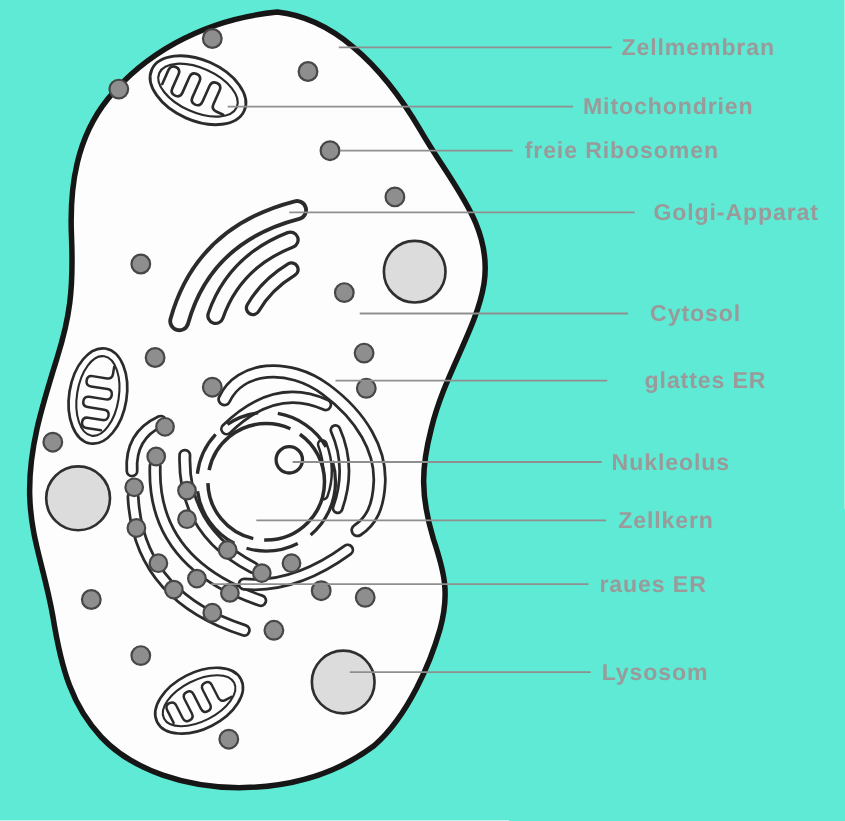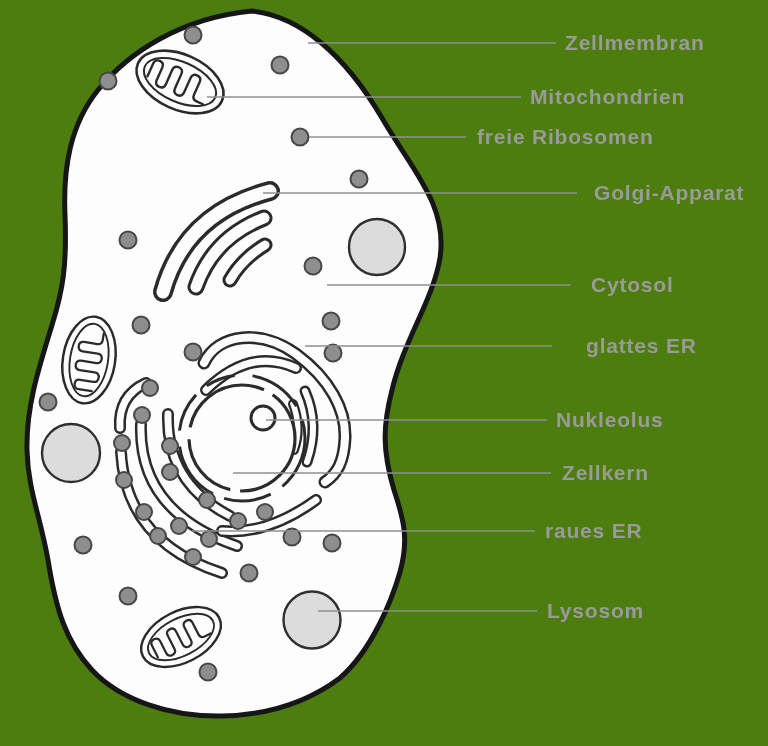--- a/index.html
+++ b/index.html
@@ -1,19 +1,19 @@
 <!DOCTYPE html>
 <html><head>
 <meta charset="utf-8">
 <style>
   html,body{margin:0;padding:0;background:#ffffff;}
   #stage{
     position:relative;
     width:768px;height:746px;
-    background:#4d7c0f;
+    background:#5eead4;
     font-family:"Liberation Sans","DejaVu Sans",sans-serif;
     overflow:hidden;
   }
   svg{display:block;}
   .tube-o{fill:none;stroke:#2b2b2b;stroke-linecap:round;}
   .tube-i{fill:none;stroke:#fdfdfd;stroke-linecap:round;}
   .leader{stroke:#8f8f8f;stroke-width:1.6;}
   .lbl{font-weight:bold;font-size:21px;letter-spacing:0.8px;fill:#9a9a9a;}
   .dot{fill:#8e8e8e;stroke:#474747;stroke-width:2;}
   .vesicle{fill:#dcdcdc;stroke:#2f2f2f;stroke-width:2.4;}

